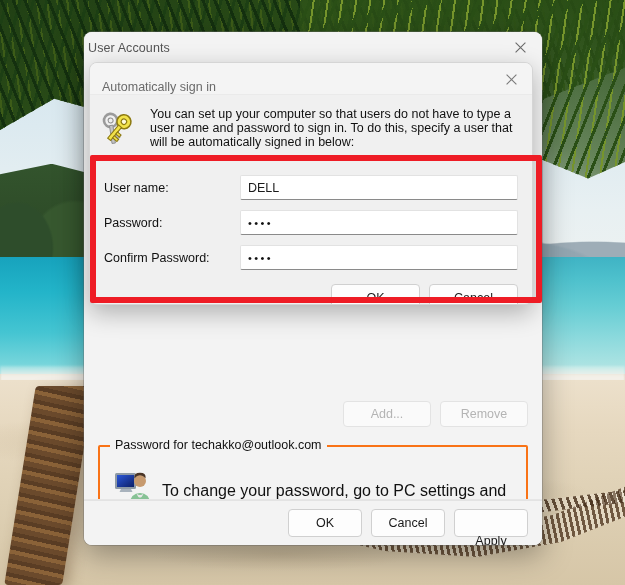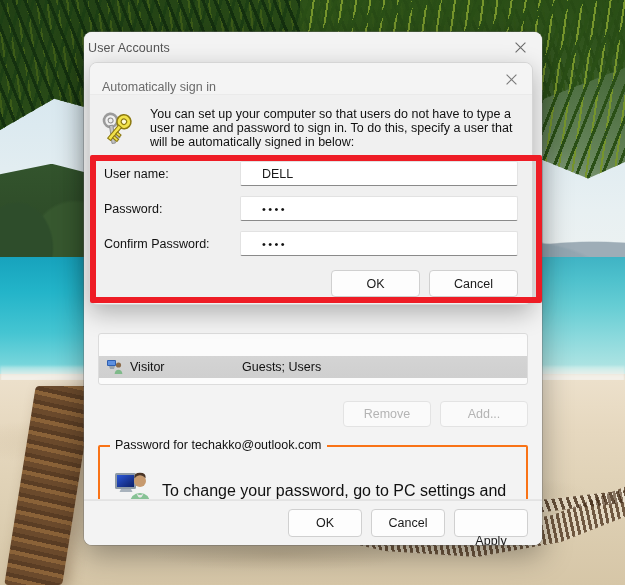--- a/index.html
+++ b/index.html
@@ -194,27 +194,27 @@
   }
   .sd-title { font-size:12.5px; color:#6a6a6a; }
   .sd-close {
     position:absolute; right:0; top:0; width:42px; height:32px;
     display:flex; align-items:center; justify-content:center; color:#777;
   }
   .sd-msgwrap { display:flex; padding:12px 14px 8px 10px; gap:10px; }
   .key-icon { width:40px; height:40px; flex:0 0 auto; margin-top:2px; }
   .sd-msg { font-size:12.5px; color:#111; line-height:14px; max-width:385px; }
 
-  .sd-form { padding:0 14px; margin-top:4px; }
+  .sd-form { padding:0 14px; margin-top:18px; }
   .form-row { display:flex; align-items:center; height:25px; margin-bottom:10px; }
   .form-label { width:136px; font-size:12.5px; color:#111; flex:0 0 auto; }
   .form-input {
     flex:1 1 auto; height:25px; background:#fff;
     border:1px solid #e2e2e2; border-bottom:1.5px solid #8a8a8a;
-    border-radius:2px; display:flex; align-items:center; padding:0 21px;
+    border-radius:2px; display:flex; align-items:center; padding:0 7px;
     font-size:12.5px; color:#1a1a1a;
   }
   .form-input.pwd { letter-spacing:2.4px; font-size:11px; color:#111; }
   .sd-footer {
     display:flex; justify-content:flex-end; gap:9px; padding:4px 14px 0 14px;
   }
   .sd-footer .btn { min-width:89px; height:27px; }
 
   
   #highlight-box {
@@ -249,42 +249,27 @@
     <span class="mw-title">User Accounts</span>
     <div class="mw-close">
       <svg width="11" height="11" viewBox="0 0 11 11" aria-hidden="true">
         <path d="M0.6 0.6 L10.4 10.4 M10.4 0.6 L0.6 10.4" stroke="#6b6b6b" stroke-width="1.1" fill="none"></path>
       </svg>
     </div>
   </div>
 
   <div class="mw-body">
 
-    <div class="accounts-list">
-      <div class="acct-row">
-        <span class="acct-icon">
-          <svg width="18" height="16" viewBox="0 0 18 16" aria-hidden="true">
-            <rect x="0" y="1" width="9" height="6" rx="1" fill="#2f5fb0"></rect>
-            <rect x="1" y="2" width="7" height="4" fill="#5e90e0"></rect>
-            <path d="M2 7 L8 7 L7 10 L3 10 Z" fill="#9aa3ad"></path>
-            <circle cx="11.5" cy="6" r="2.6" fill="#8b6b4a"></circle>
-            <path d="M7.6 15 q0.6-4.2 3.9-4.2 q3.3 0 3.9 4.2 Z" fill="#7fb98a"></path>
-          </svg>
-        </span>
-        <span class="acct-name">Visitor</span>
-        <span class="acct-groups">Guests; Users</span>
-      </div>
-    </div>
 
     <div class="list-buttons">
       <div class="btn disabled">
-          <span>Remove</span>
+          <span>Add...</span>
         </div>
       <div class="btn disabled">
-          <span>Add...</span>
+          <span>Remove</span>
         </div>
     </div>
 
     <div class="pwd-group">
       <span class="pwd-legend">Password for techakko@outlook.com</span>
 
       <span class="pwd-icon">
         <svg width="38" height="36" viewBox="0 0 38 36" aria-hidden="true">
           <rect x="1" y="4" width="21" height="16" rx="1.5" fill="#8e9aa6"></rect>
           <rect x="3" y="6" width="17" height="12" fill="#1d3fb0"></rect>

